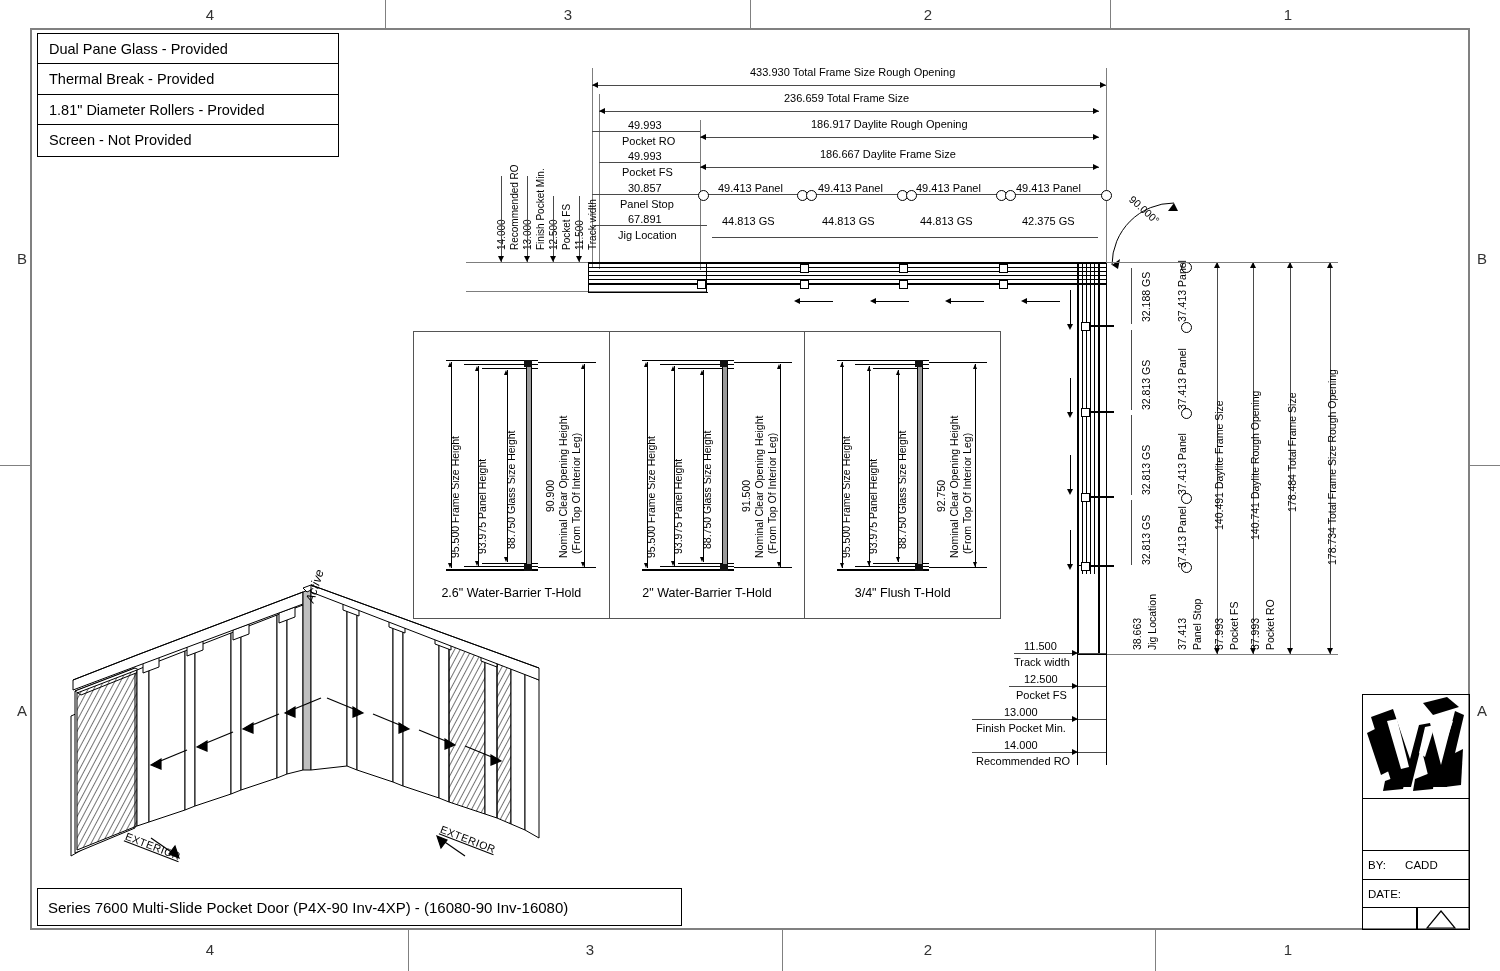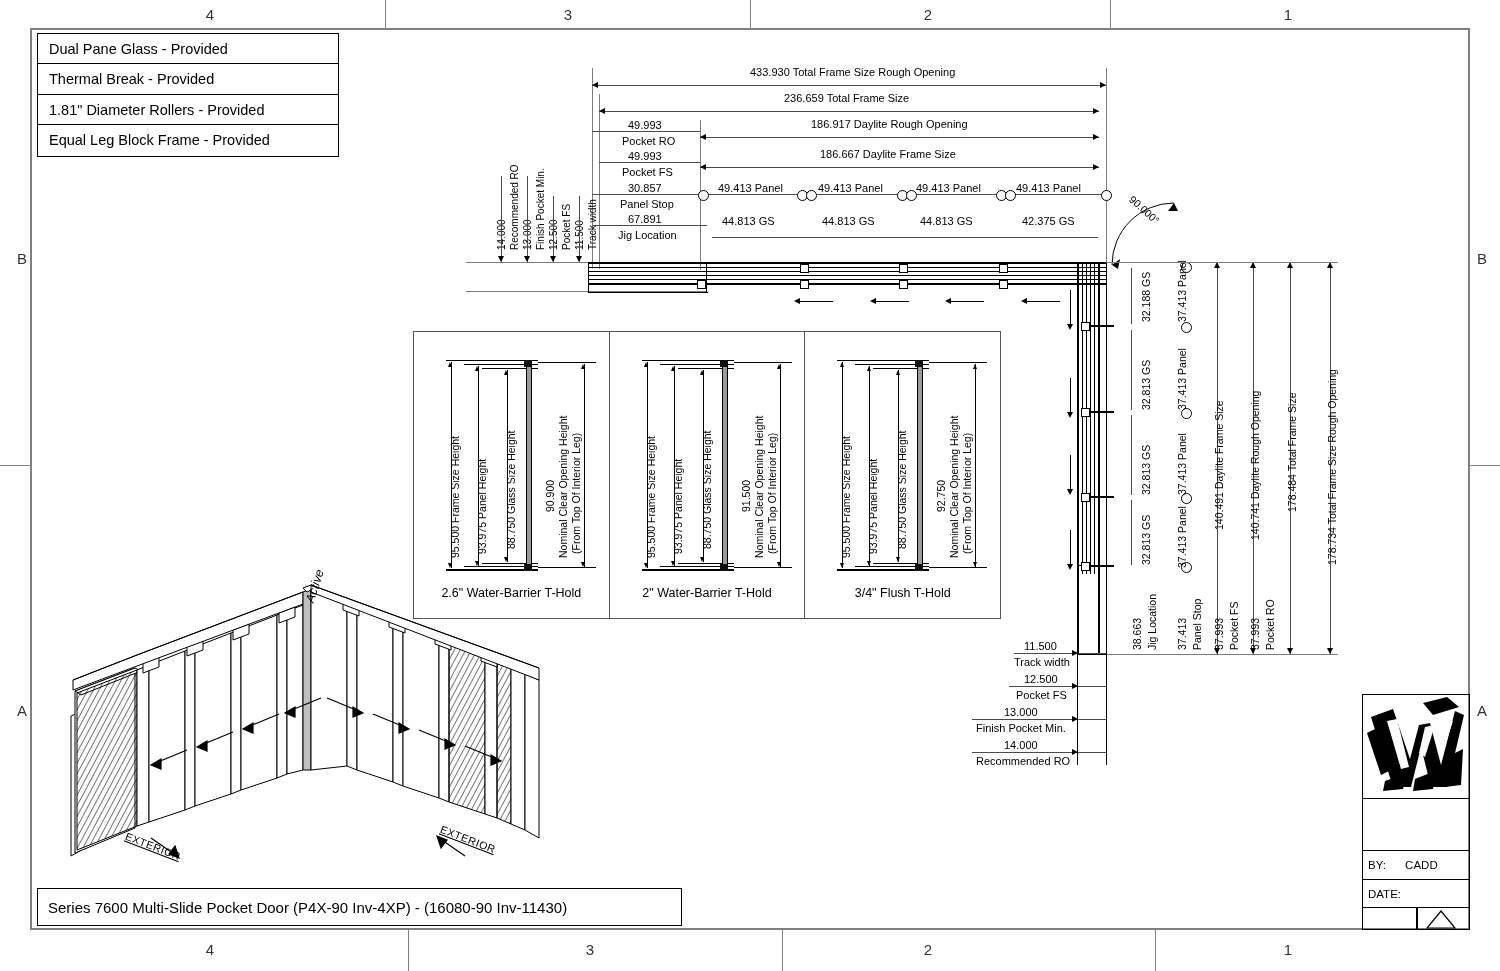--- a/index.html
+++ b/index.html
@@ -97,24 +97,24 @@
 <div class="zone-num" style="left:1268px;top:941px;">1</div>
 <div class="zone-num" style="left:2px;top:250px;">B</div>
 <div class="zone-num" style="left:2px;top:702px;">A</div>
 <div class="zone-num" style="left:1462px;top:250px;">B</div>
 <div class="zone-num" style="left:1462px;top:702px;">A</div>
 
 <div class="abs" id="feature-list">
   <div class="frow">Dual Pane Glass - Provided</div>
   <div class="frow">Thermal Break - Provided</div>
   <div class="frow">1.81" Diameter Rollers - Provided</div>
-  <div class="frow">Equal Leg Block Frame - Provided</div>
-</div>
-
-<div class="abs" id="title-bar">Series 7600 Multi-Slide Pocket Door (P4X-90 Inv-4XP) - (16080-90 Inv-11430)</div>
+  <div class="frow">Screen - Not Provided</div>
+</div>
+
+<div class="abs" id="title-bar">Series 7600 Multi-Slide Pocket Door (P4X-90 Inv-4XP) - (16080-90 Inv-16080)</div>
 
 <div class="abs" id="title-block">
   <div class="tbrow" id="tb-logo">
     <svg class="logo-svg" width="106" height="102" viewBox="0 0 106 102">
       <g fill="#000">
         <polygon points="8,22 30,14 47,64 56,30 67,28 78,70 92,16 101,20 84,92 68,92 58,52 48,92 30,92"></polygon>
         <polygon points="4,38 20,30 30,74 18,80"></polygon>
         <polygon points="60,8 84,2 96,12 70,20"></polygon>
         <polygon points="22,86 44,78 40,94 20,96"></polygon>
         <polygon points="52,84 72,76 70,94 50,96"></polygon>

